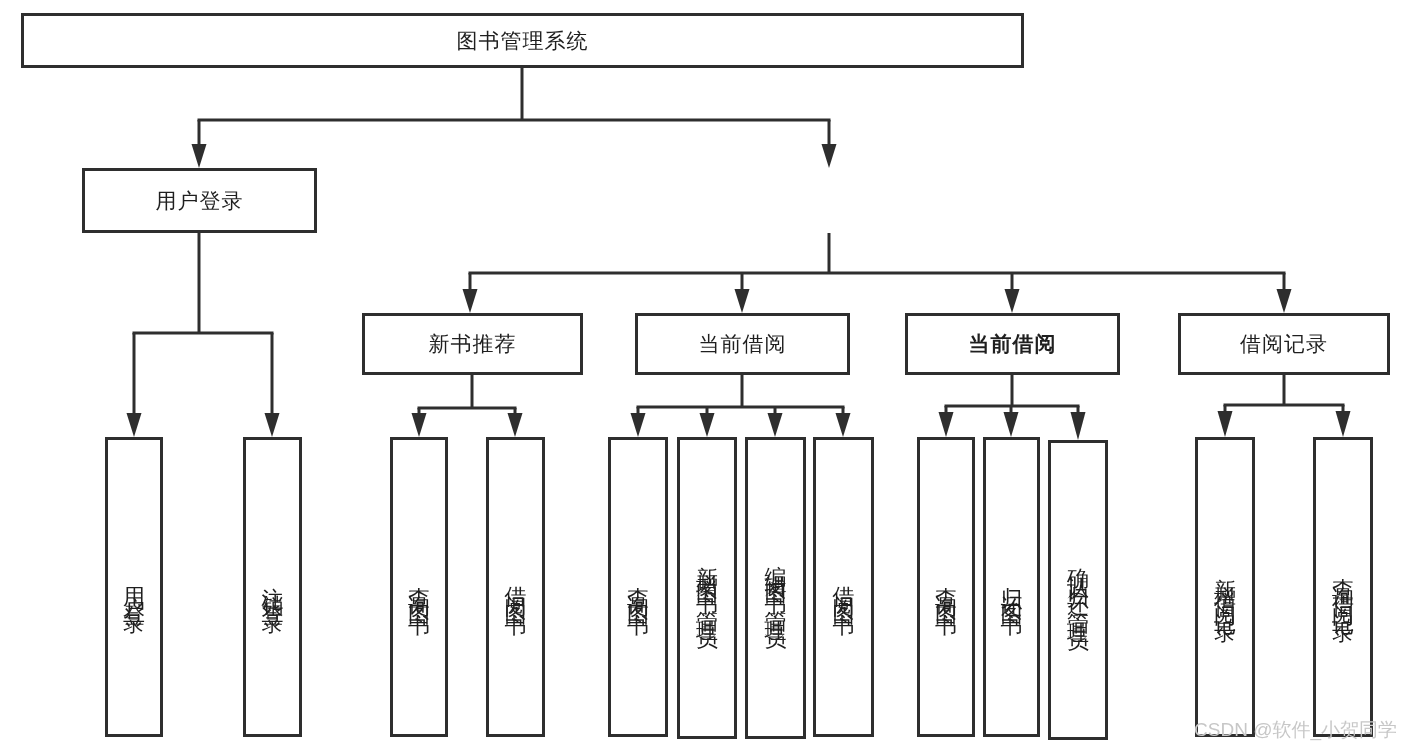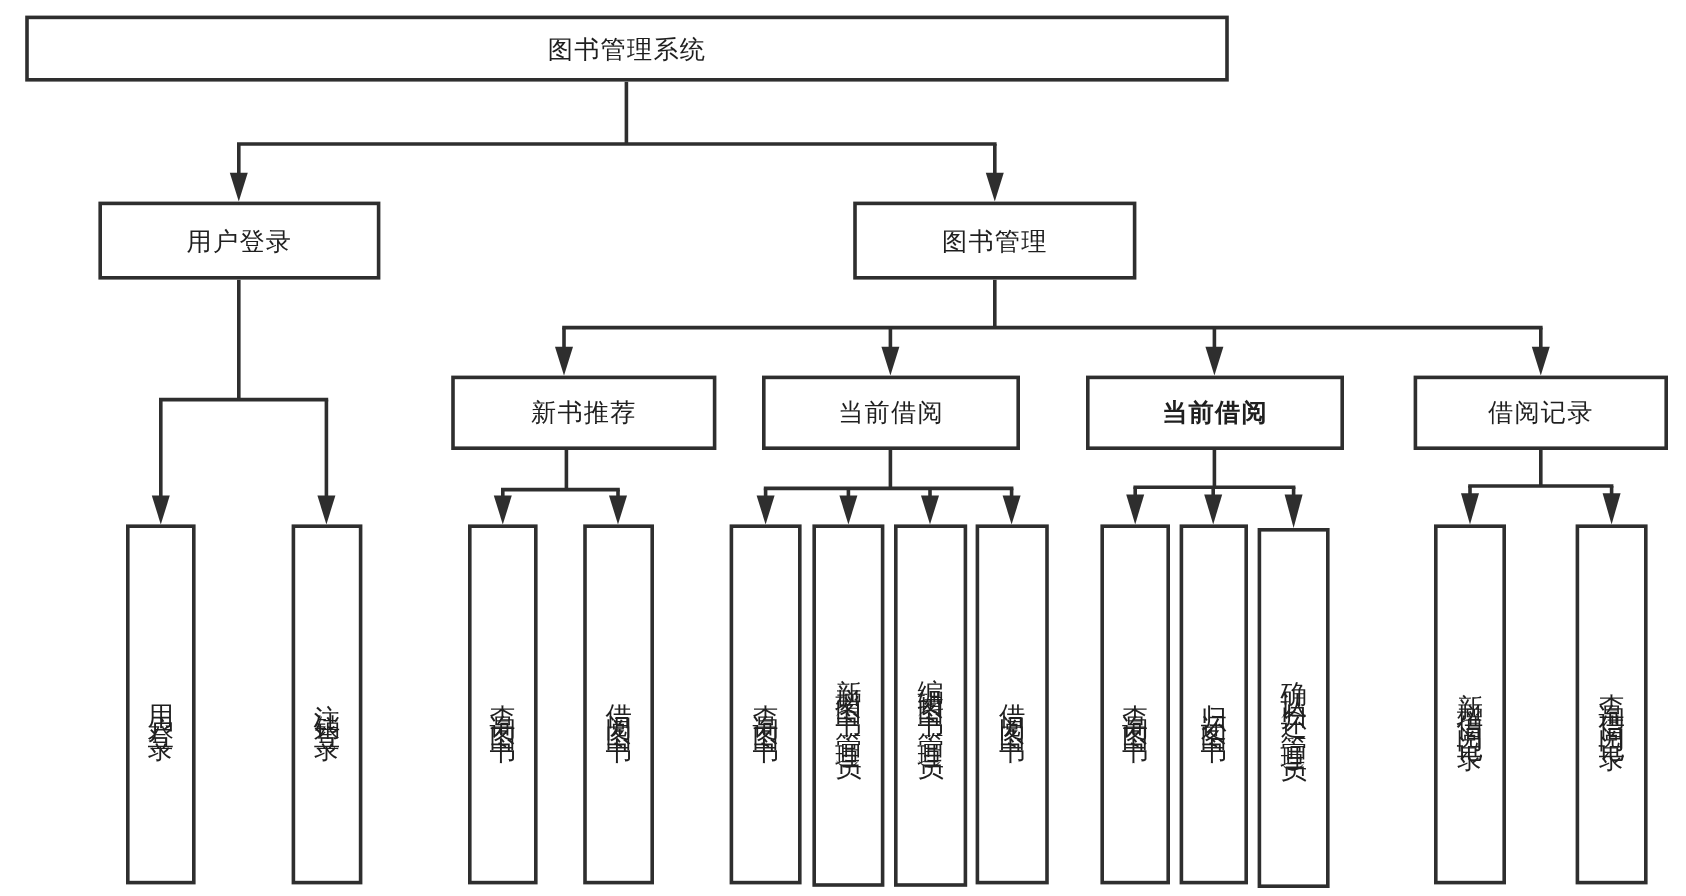--- a/index.html
+++ b/index.html
@@ -116,25 +116,22 @@
     <polygon points="1335.5,411 1350.5,411 1343,437"></polygon>
   </svg>
 
   <div class="box hbox" style="left:21px;top:13px;width:1003px;height:55px;">
     <span>图书管理系统</span>
   </div>
 
   <div class="box hbox" style="left:82px;top:168px;width:235px;height:65px;">
     <span>用户登录</span>
   </div>
-  <div class="box hbox" style="left:711px;top:168px;width:236px;height:65px;">
-    <span>图书管理</span>
-  </div>
 
-  <div class="box hbox" style="left:376px;top:313px;width:221px;height:62px;">
+  <div class="box hbox" style="left:362px;top:313px;width:221px;height:62px;">
     <span>新书推荐</span>
   </div>
   <div class="box hbox" style="left:635px;top:313px;width:215px;height:62px;">
     <span>当前借阅</span>
   </div>
   <div class="box hbox" style="left:905px;top:313px;width:215px;height:62px;font-weight:bold;">
     <span>当前借阅</span>
   </div>
   <div class="box hbox" style="left:1178px;top:313px;width:212px;height:62px;">
     <span>借阅记录</span>
@@ -177,14 +174,15 @@
     <span class="vlabel">确认归还（管理员）</span>
   </div>
 
   <div class="box vbox" style="left:1195px;top:437px;width:60px;height:300px;">
     <span class="vlabel">新增借阅记录</span>
   </div>
   <div class="box vbox" style="left:1313px;top:437px;width:60px;height:300px;">
     <span class="vlabel">查询借阅记录</span>
   </div>
 
+  <div class="watermark">CSDN @软件_小贺同学</div>
 
 </div>
 
 </body></html>

